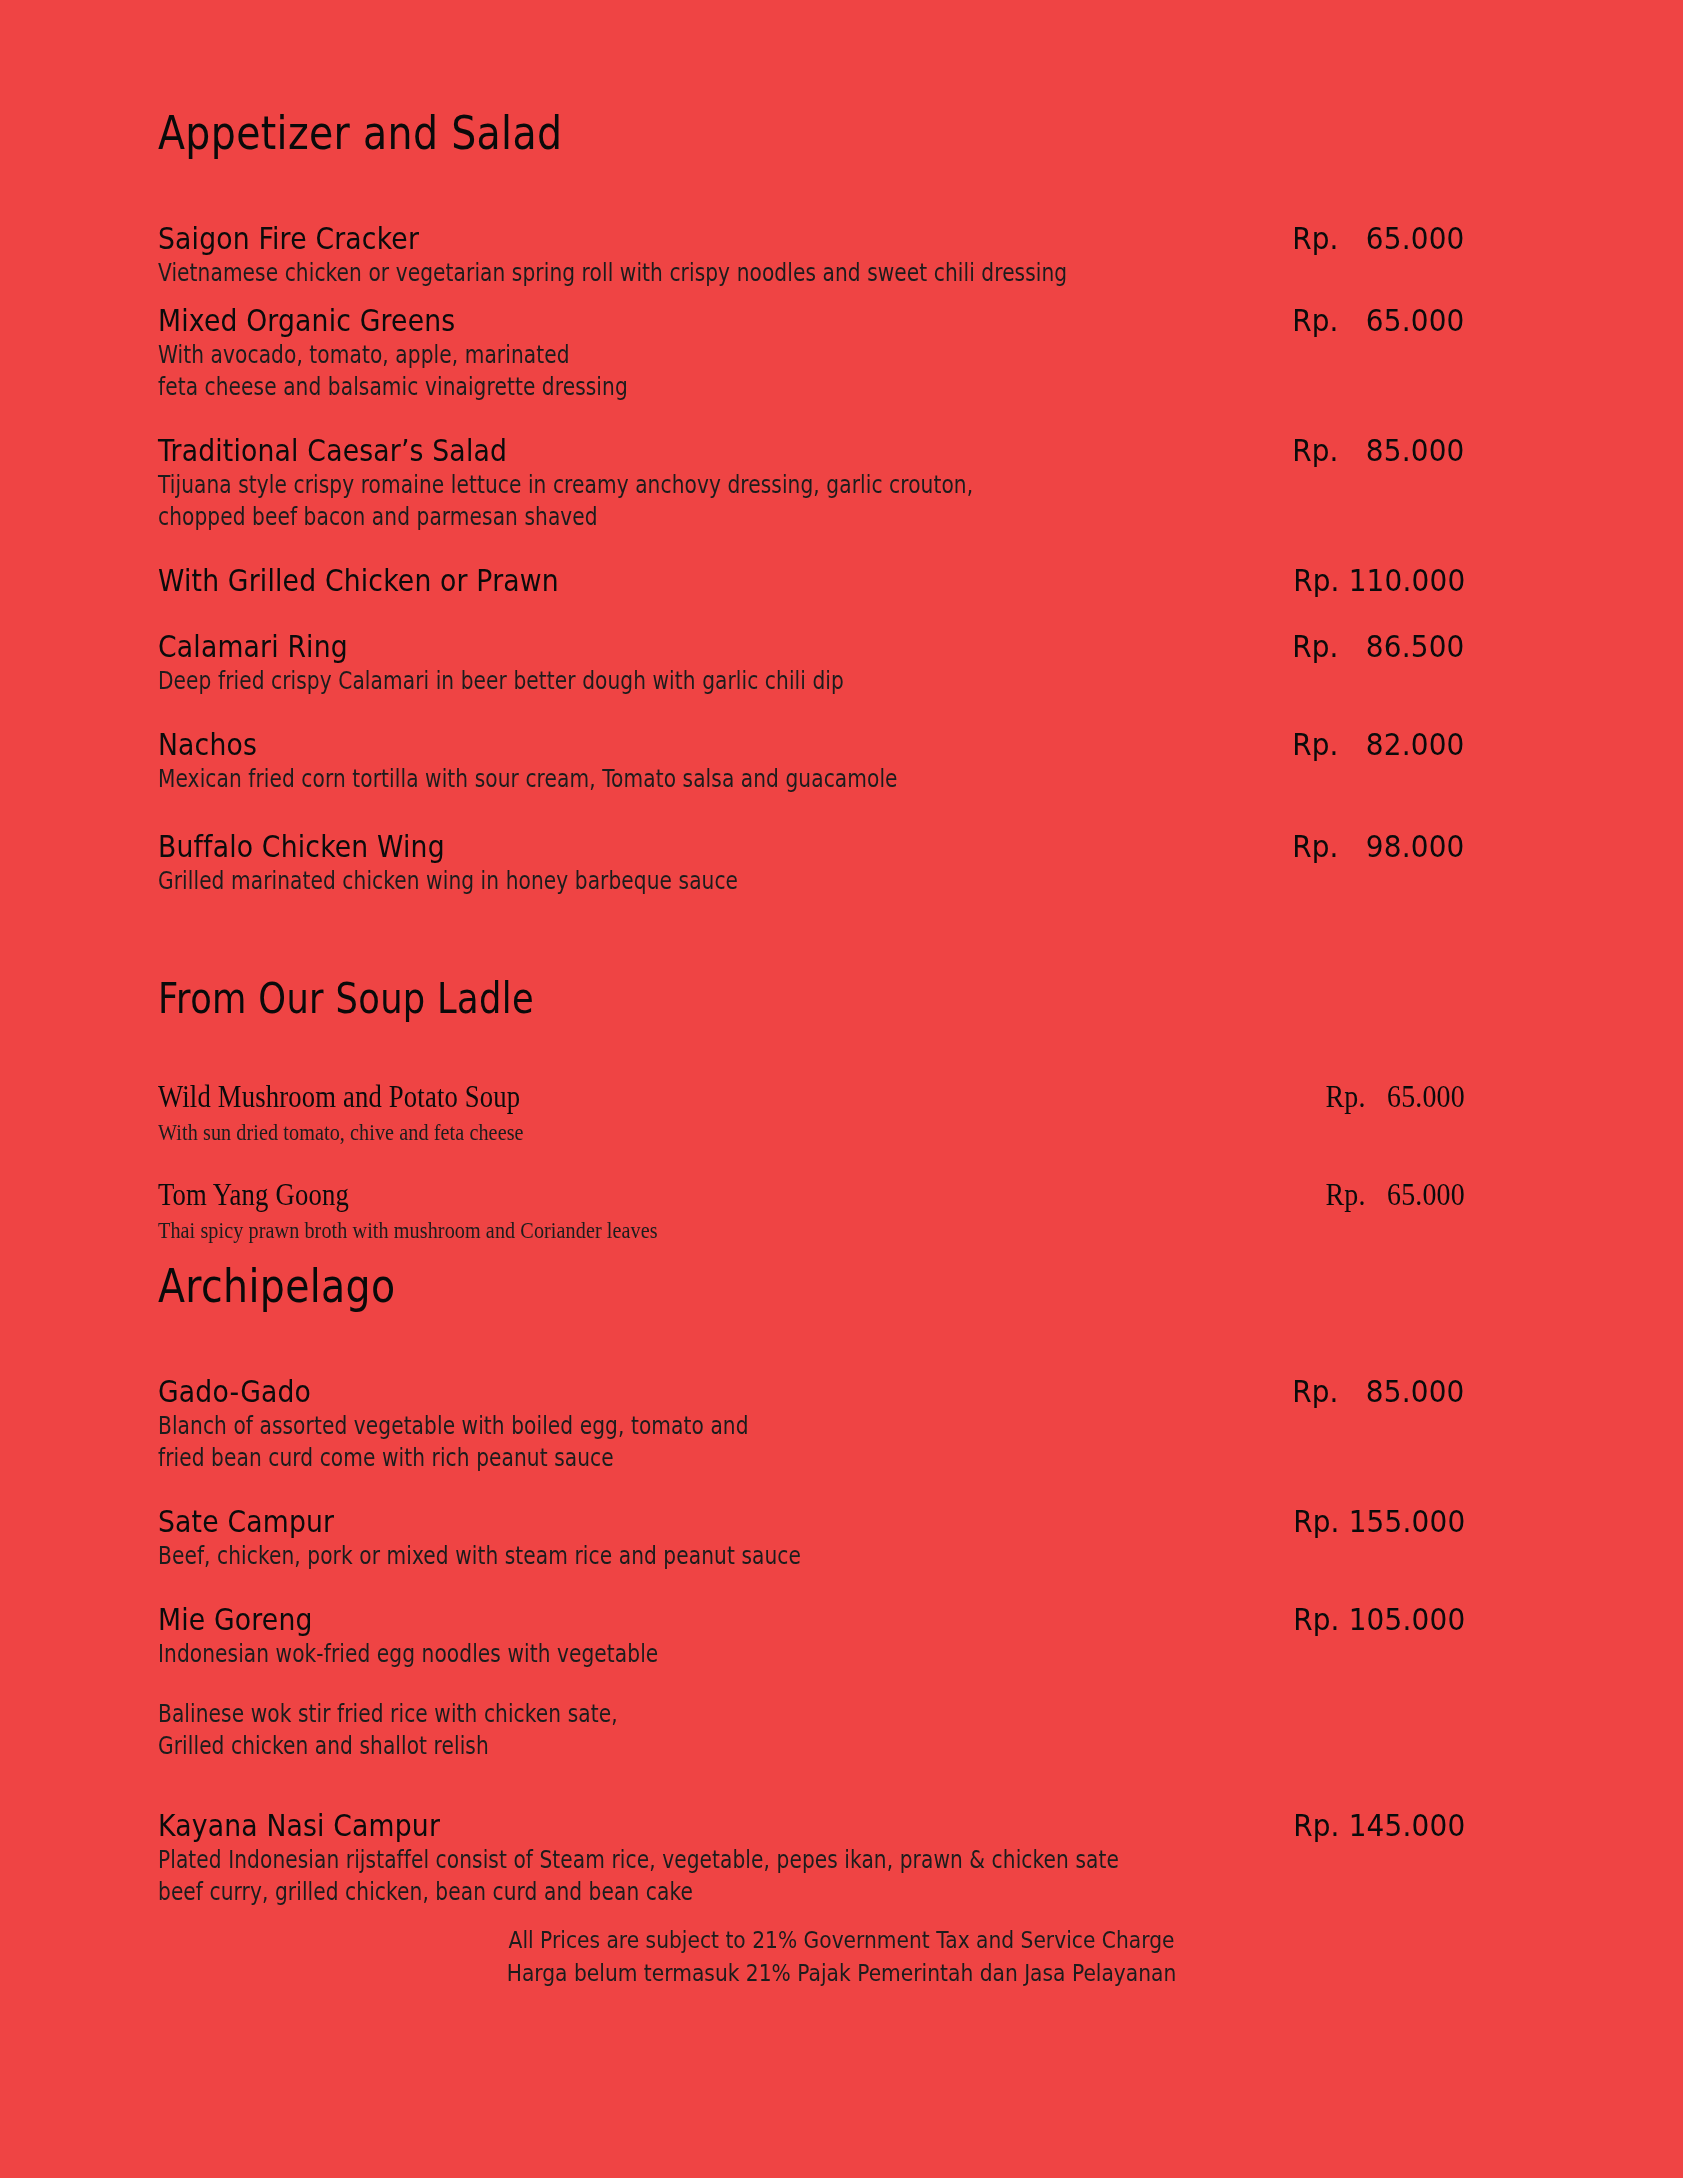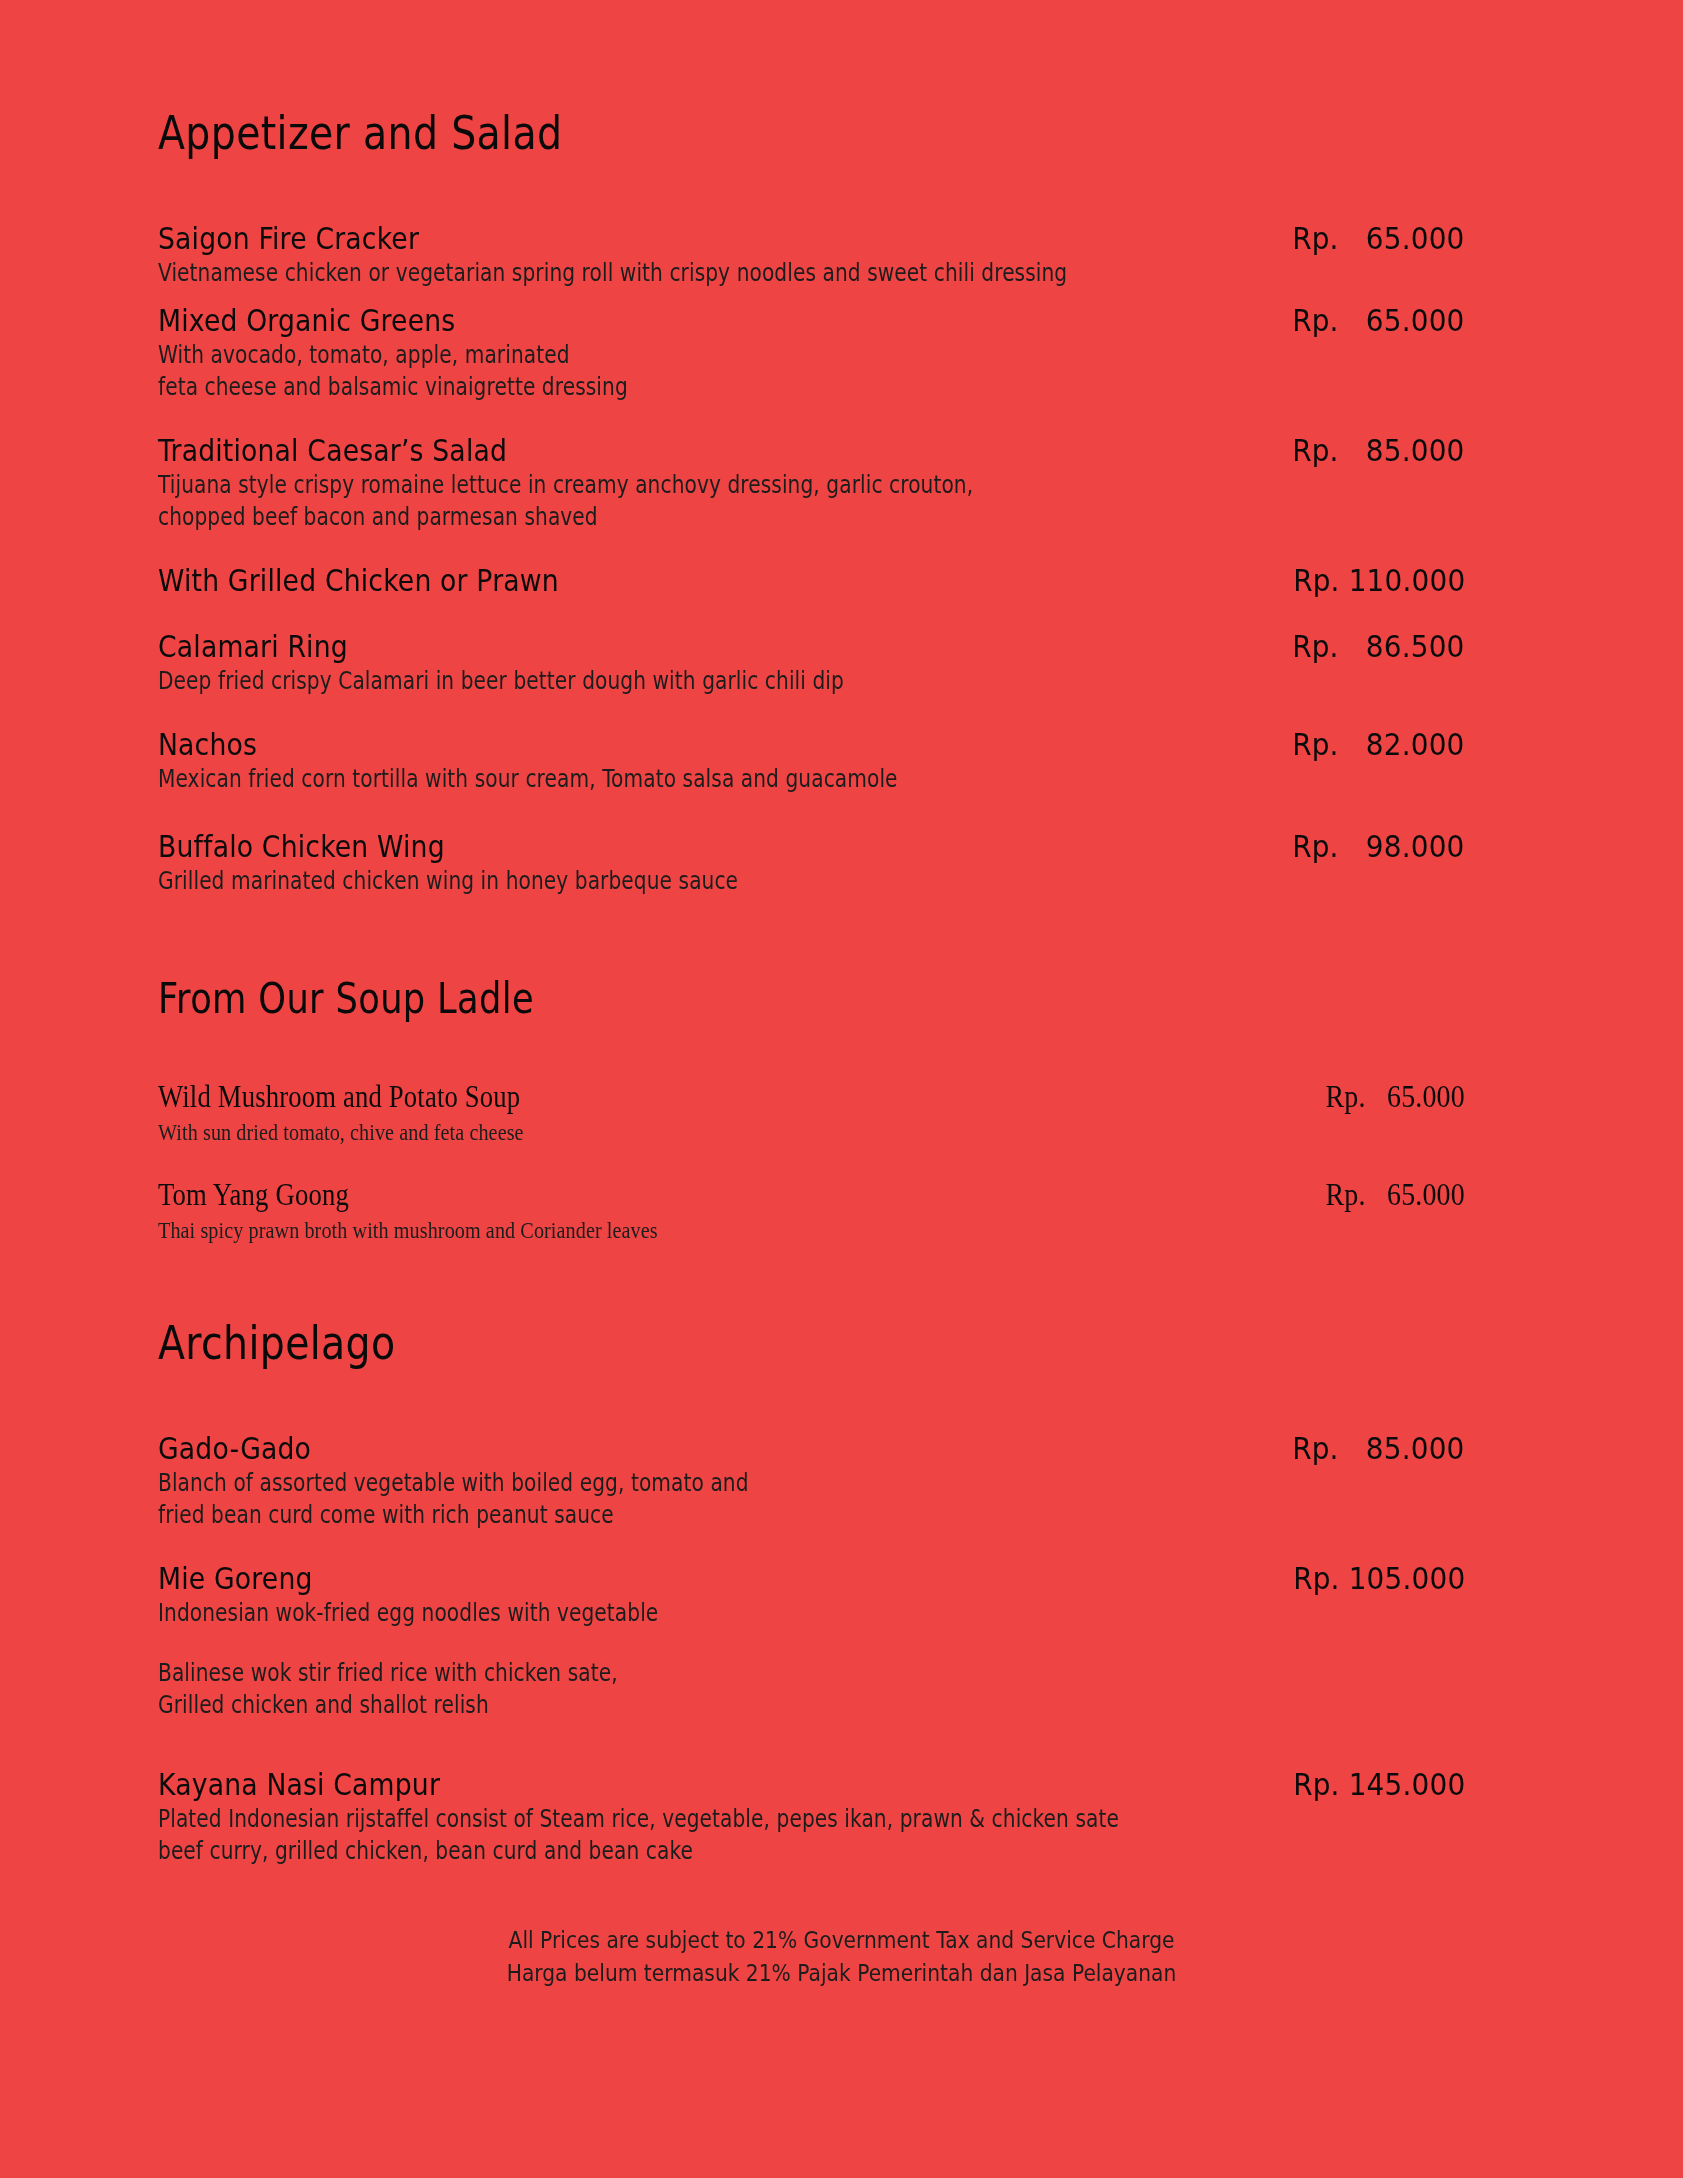--- a/index.html
+++ b/index.html
@@ -190,30 +190,37 @@
           </div>
           <div class="menu-item" style="margin-top: 28px;">
             <div class="item-head">
               <span class="item-name">Tom Yang Goong</span>
               <span class="item-price">Rp.   65.000</span>
             </div>
             <span class="item-desc">Thai spicy prawn broth with mushroom and Coriander leaves</span>
           </div>
         </div>
       </div>
-      <div class="menu-section" style="position: absolute; left: 0px; top: 1317px; width: 1307px;">
+      <div class="menu-section" style="position: absolute; left: 0px; top: 1260px; width: 1307px;">
         <div class="section-heading big">Archipelago</div>
         <div style="margin-top: 61px;">
           <div class="menu-item" style="margin-top: 0px;">
             <div class="item-head">
               <span class="item-name">Gado-Gado</span>
               <span class="item-price">Rp.   85.000</span>
             </div>
             <span class="item-desc">Blanch of assorted vegetable with boiled egg, tomato and</span>
             <span class="item-desc">fried bean curd come with rich peanut sauce</span>
+          </div>
+          <div class="menu-item" style="margin-top: 28px;">
+            <div class="item-head">
+              <span class="item-name">Sate Campur</span>
+              <span class="item-price">Rp. 155.000</span>
+            </div>
+            <span class="item-desc">Beef, chicken, pork or mixed with steam rice and peanut sauce</span>
           </div>
           <div class="menu-item" style="margin-top: 28px;">
             <div class="item-head">
               <span class="item-name">Mie Goreng</span>
               <span class="item-price">Rp. 105.000</span>
             </div>
             <span class="item-desc">Indonesian wok-fried egg noodles with vegetable</span>
           </div>
           <div class="menu-item" style="margin-top: 28px;">
             <span class="item-desc">Balinese wok stir fried rice with chicken sate,</span>

